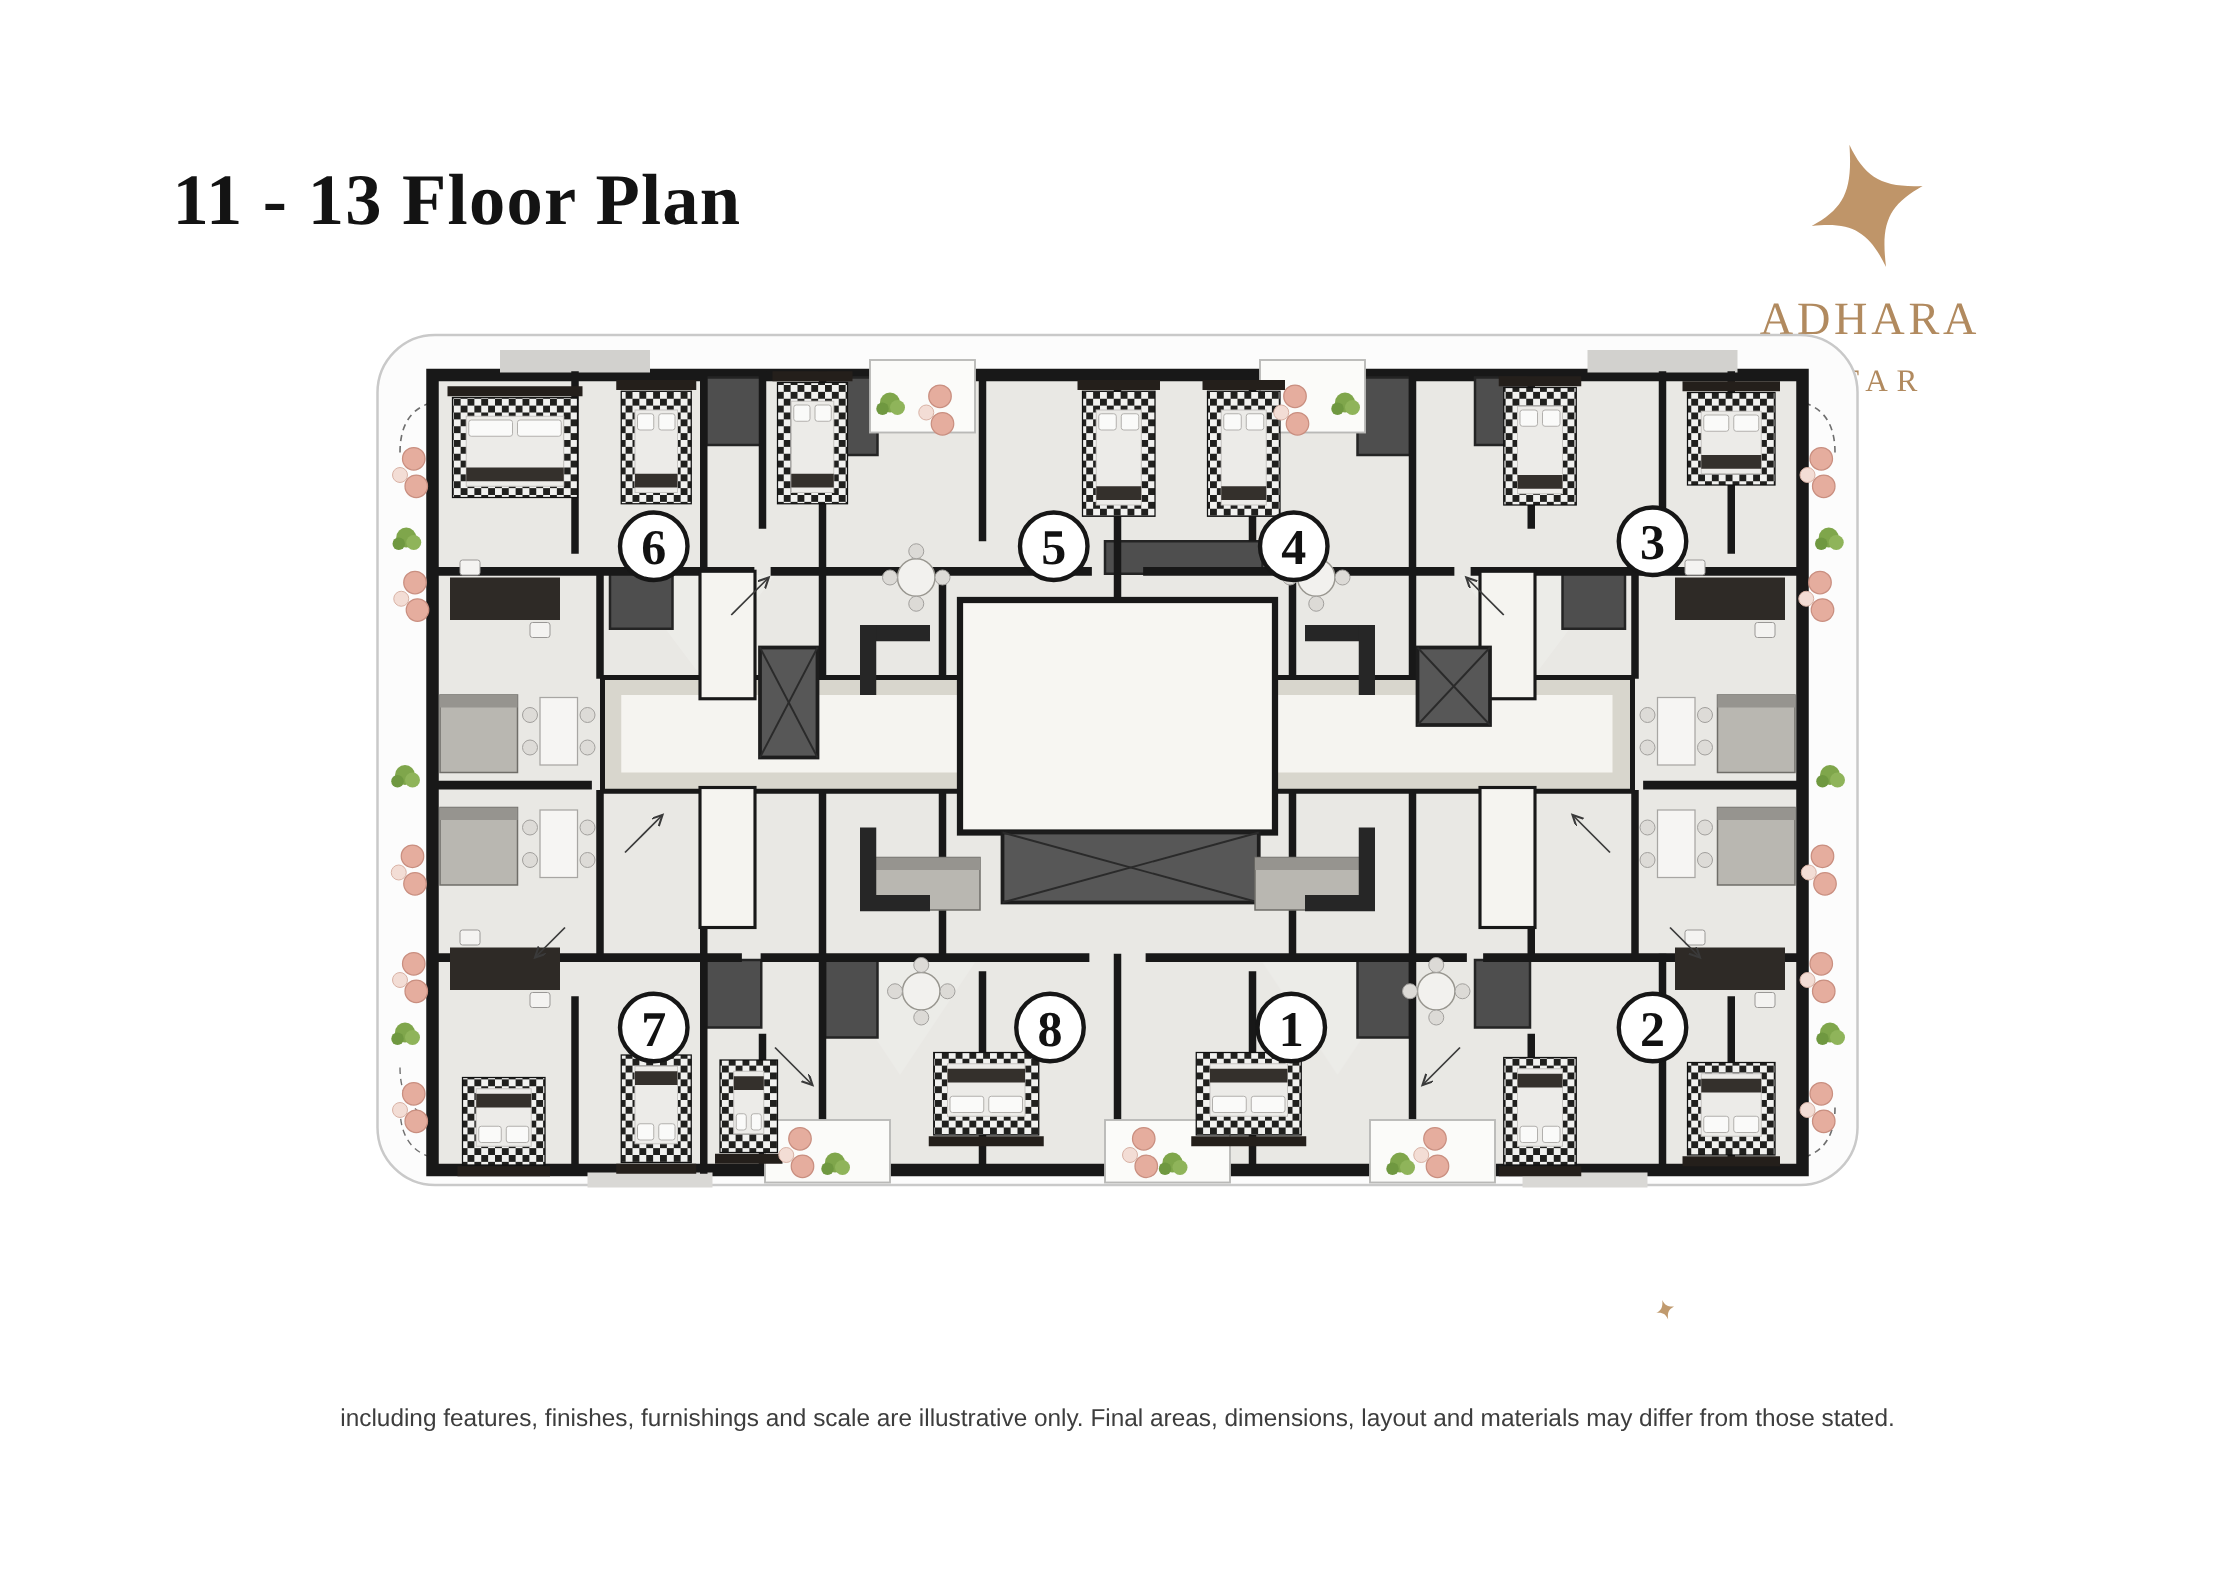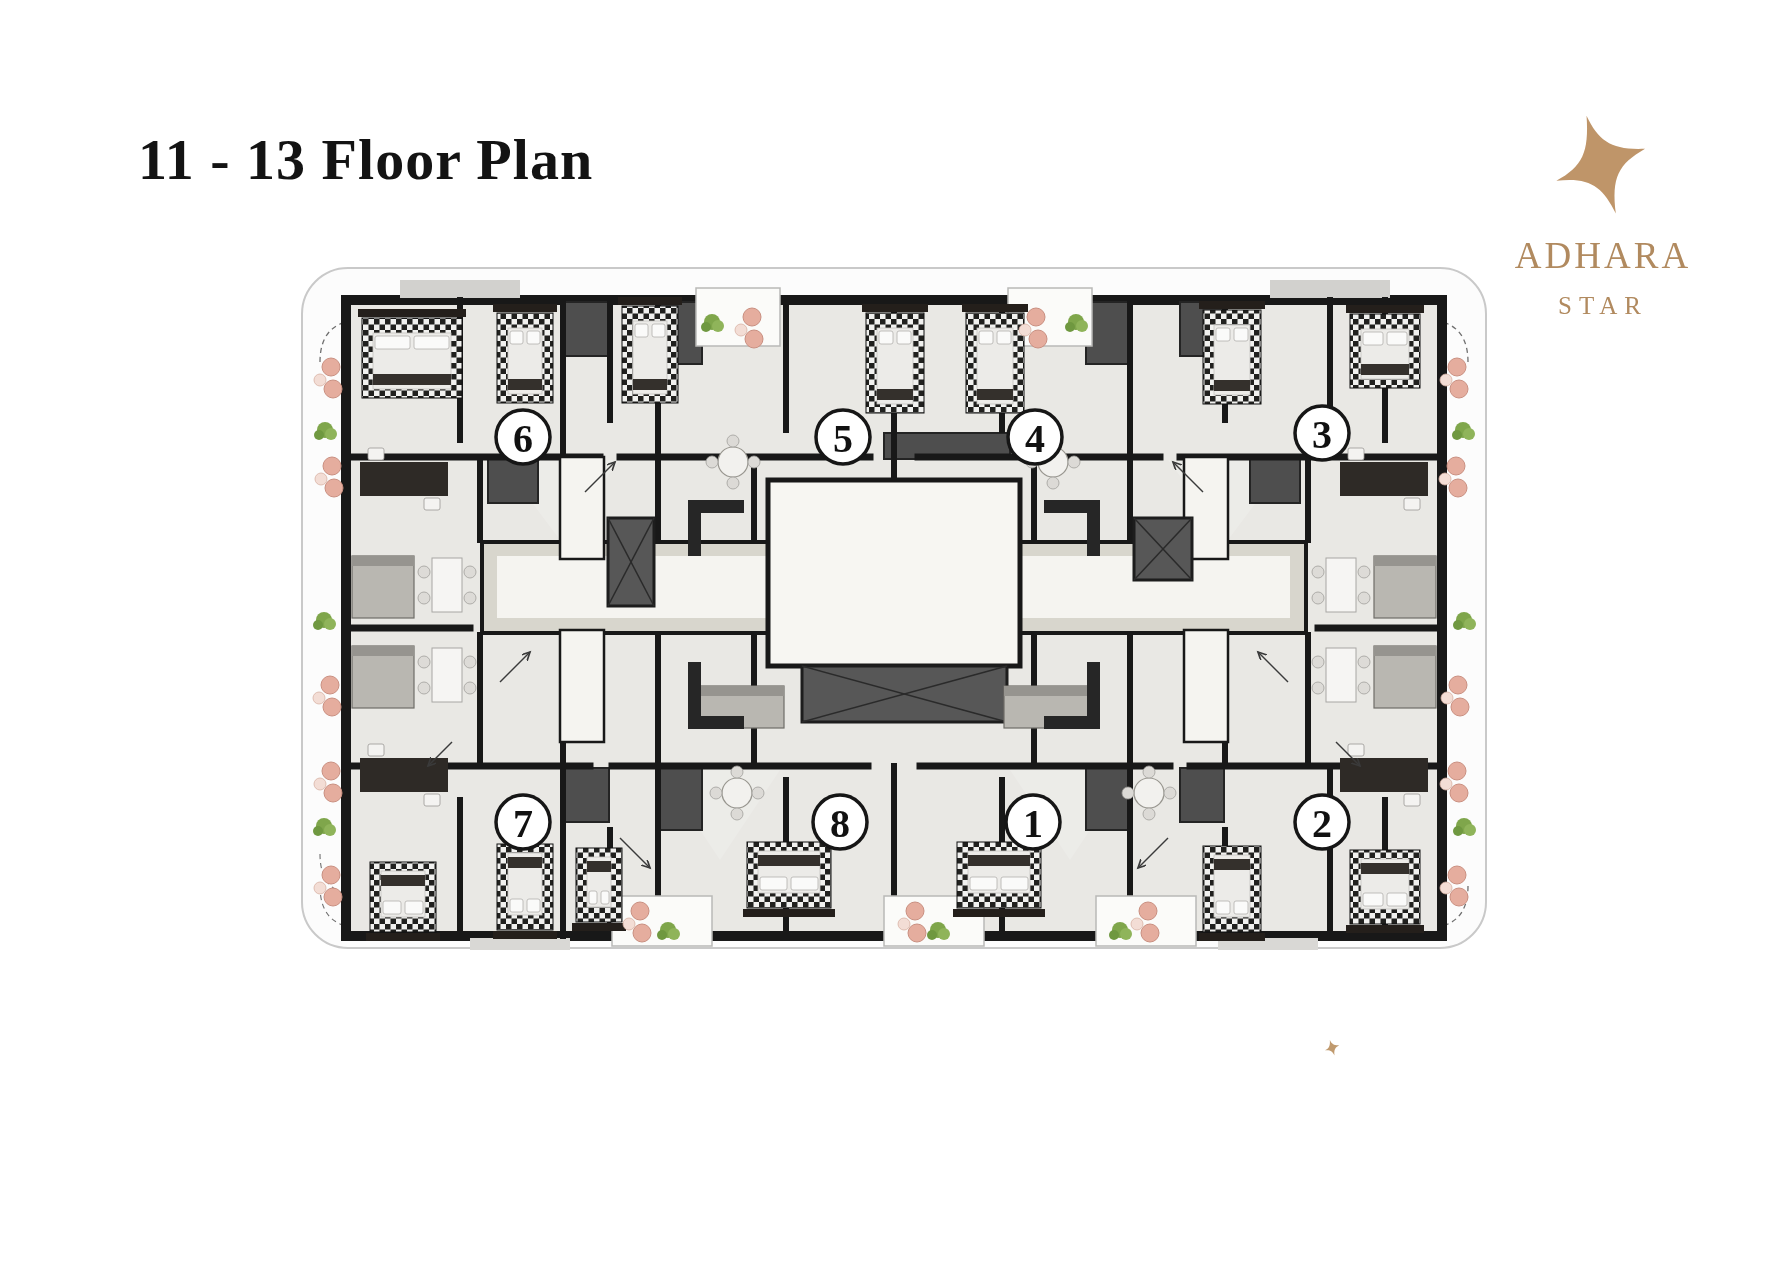--- a/index.html
+++ b/index.html
@@ -1,20 +1,20 @@
 <!DOCTYPE html>
 <html><head>
 <meta charset="utf-8">
 <style>
   html,body{margin:0;padding:0;}
   body{width:1788px;height:1275px;position:relative;background:#ffffff;overflow:hidden;
        font-family:"Liberation Sans",sans-serif;}
   .title{position:absolute;left:138px;top:126px;font-family:"Liberation Serif",serif;
          font-weight:700;font-size:58px;letter-spacing:1px;color:#131313;white-space:nowrap;}
-  .logo{position:absolute;left:1500px;top:108px;width:206px;text-align:center;color:#b18a5f;}
+  .logo{position:absolute;left:1393px;top:108px;width:206px;text-align:center;color:#b18a5f;}
   .logo-star{display:block;margin:0 auto;}
   .logo-brand{font-family:"Liberation Serif",serif;font-size:37px;letter-spacing:3px;margin-top:10px;}
   .logo-sub{font-family:"Liberation Serif",serif;font-size:25px;letter-spacing:7px;margin-top:15px;}
   .plan-svg{position:absolute;left:0;top:0;}
   .disclaimer{position:absolute;left:0;right:0;top:1120px;text-align:center;
               font-size:19.5px;color:#3d3d3d;line-height:1.55;}
   .disclaimer div{white-space:nowrap;}
 </style>
 </head>
 <body>
@@ -524,13 +524,14 @@
         <text x="1322" y="823" text-anchor="middle" dominant-baseline="central" font-family="&quot;Liberation Serif&quot;,serif" font-size="40" font-weight="700" fill="#111">2</text>
       </g>
     </g>
 
   <g transform="translate(1332,1048) scale(0.16) rotate(-15)">
     <path d="M0,-52 C5,-24 16,-12 48,-5 C18,3 8,14 3,50 C-3,20 -13,8 -46,3 C-17,-4 -7,-16 0,-52 Z" fill="#c09a6e"></path>
   </g>
 </svg>
 
 <div class="disclaimer">
+  <div>including features, finishes, furnishings and scale are illustrative only. Final areas, dimensions, layout and materials may differ from those stated.</div>
 </div>
 
 </body></html>

